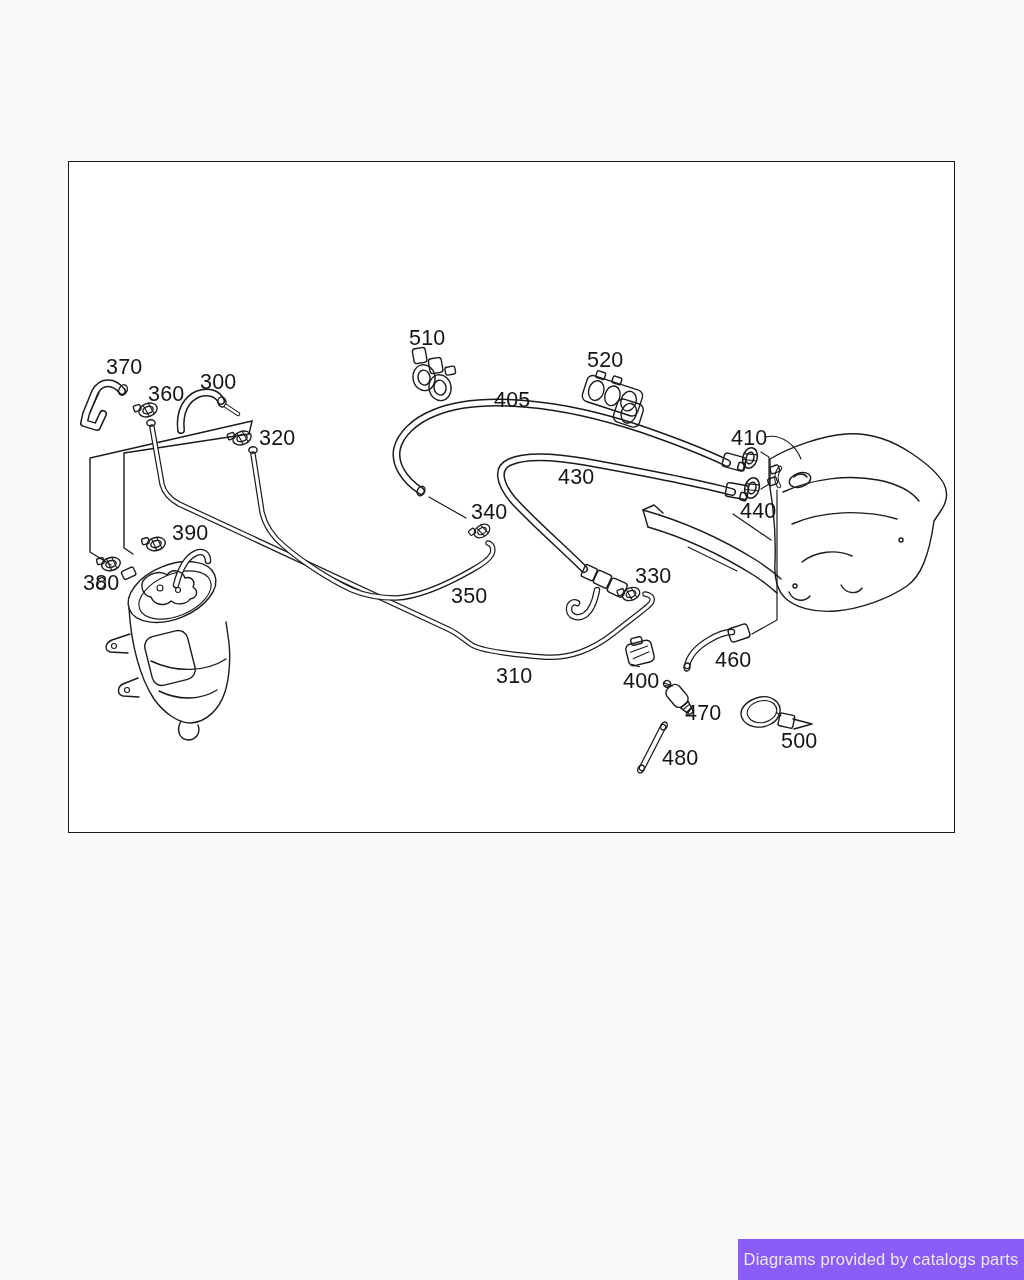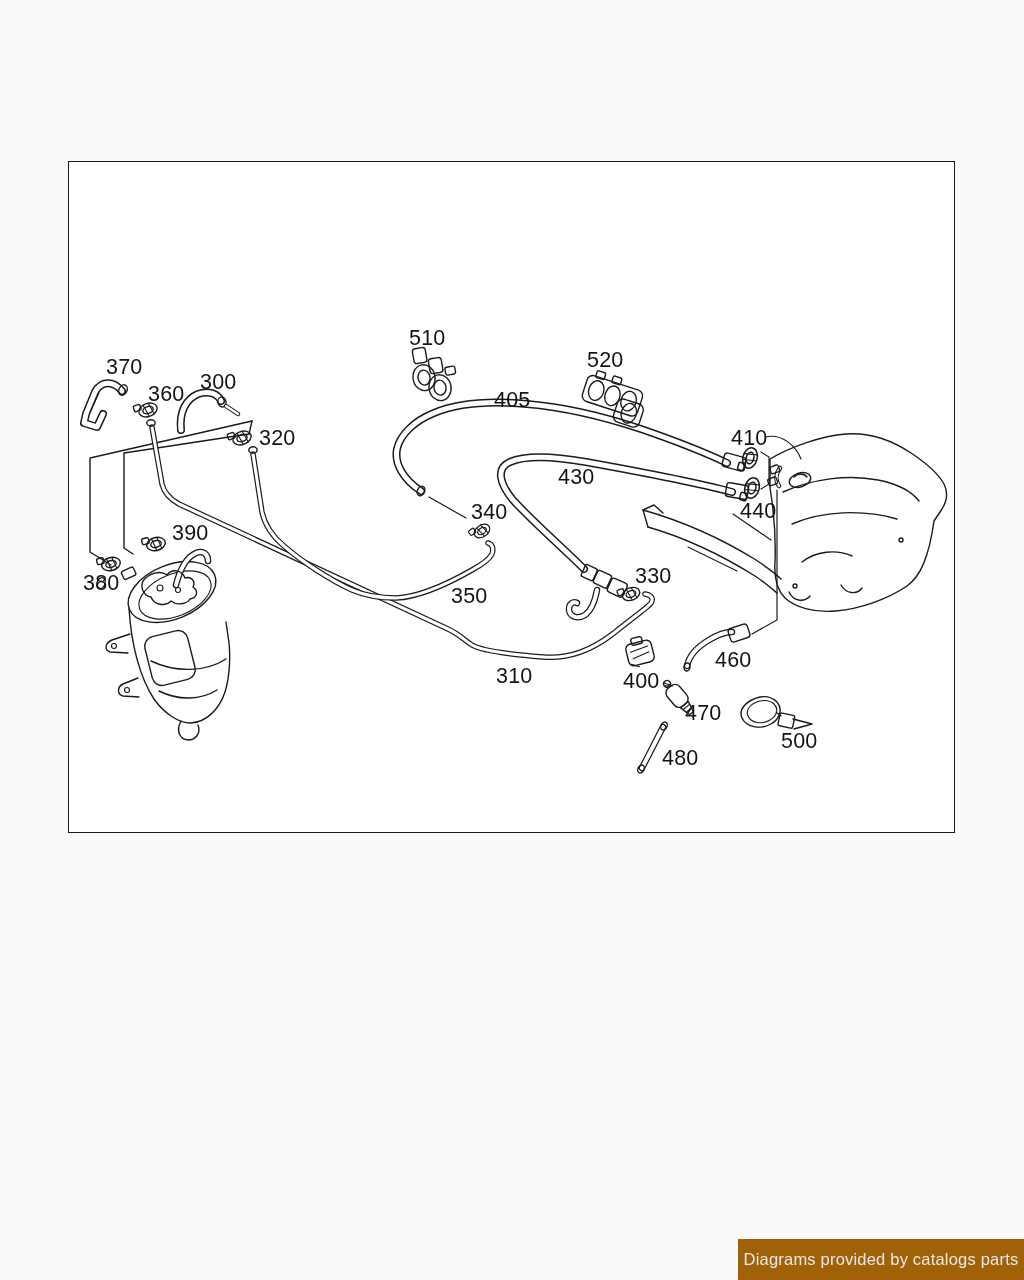--- a/index.html
+++ b/index.html
@@ -24,21 +24,21 @@
   .lbl{
     font-family:"Liberation Sans", sans-serif;
     font-size:21.5px;fill:#141414;letter-spacing:0.2px;
   }
   #diagram-box{
     position:absolute;left:68px;top:161px;width:885px;height:670px;
     border:1.6px solid #1b1b1b;background:#ffffff;
   }
   #footer-bar{
     position:absolute;left:738px;top:1239px;width:286px;height:41px;
-    background:#a16207;color:#e9e9e9;
+    background:#8b5cf6;color:#e9e9e9;
     display:flex;align-items:center;justify-content:center;
     font-size:16.5px;letter-spacing:0.2px;
   }
 </style>
 </head>
 <body>
 
 <div id="stage">
 
   <div id="diagram-box"></div>

